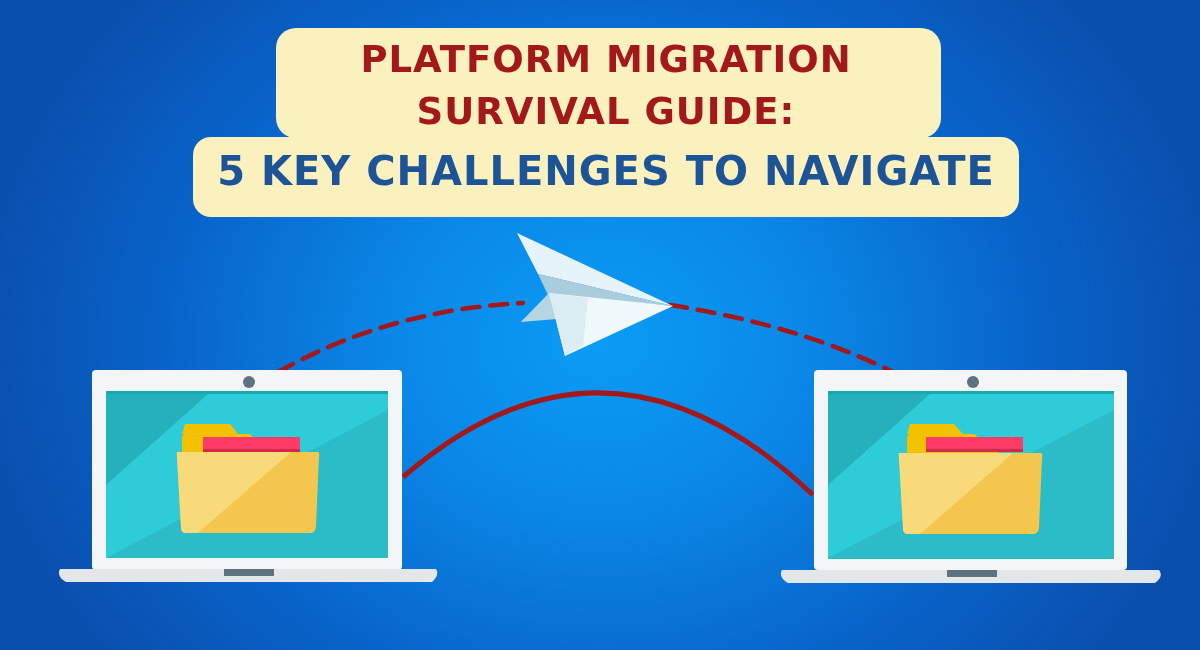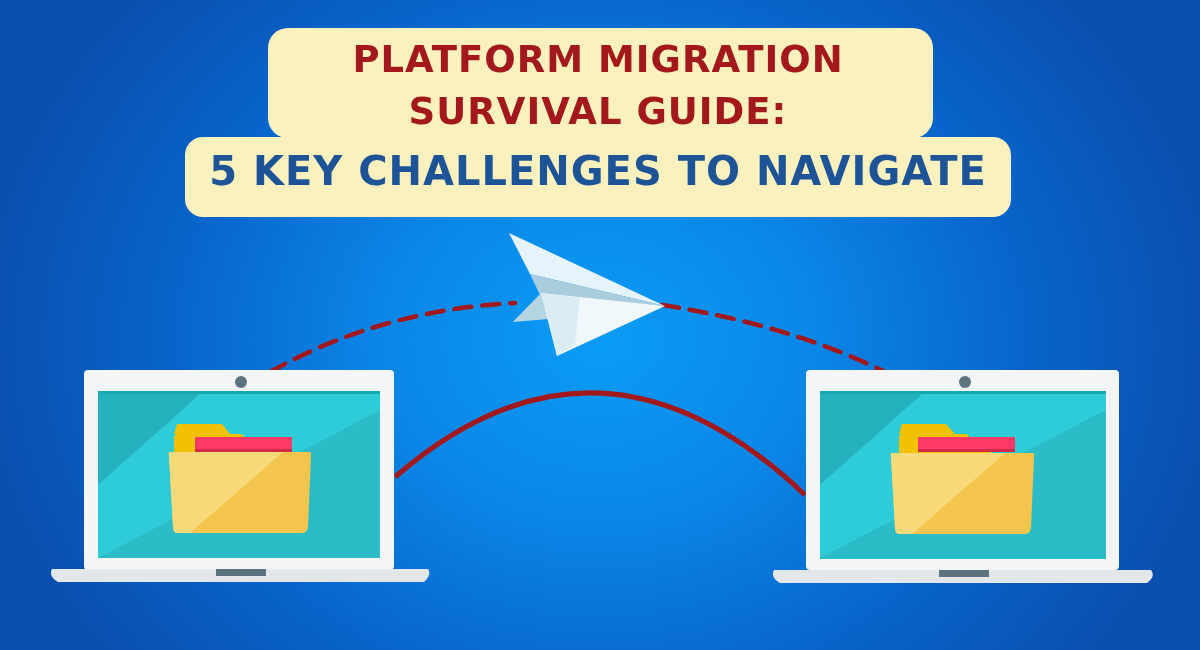--- a/index.html
+++ b/index.html
@@ -1,19 +1,19 @@
 <!DOCTYPE html>
 <html><head>
 <meta charset="utf-8">
 <style>
   html, body { margin:0; padding:0; }
   body { width:1200px; height:650px; overflow:hidden; position:relative;
     background: radial-gradient(ellipse 620px 520px at 600px 340px, #0a9cf5 0%, #0a86e6 35%, #0863c9 70%, #0a4fae 100%);
     font-family: "DejaVu Sans", sans-serif; }
-  .scene { position:absolute; left:0; top:0; width:988px; height:650px;padding-left:48px; }
+  .scene { position:absolute; left:8px; top:0; width:988px; height:650px;padding-left:48px; }
   .banner-svg { position:absolute; left:0; top:0; }
   .title-line { position:absolute; left:0; width:1200px; text-align:center;
     font-family:"DejaVu Sans", sans-serif; font-weight:bold; letter-spacing:1px; white-space:nowrap; }
   .l1 { top:38px; font-size:37px; color:#a3181a; left:-2px; }
   .l2 { top:90px; font-size:37px; color:#a3181a; left:-2px; }
   .l3 { top:148px; font-size:40px; color:#1c5497; left:-2px; }
 </style>
 </head>
 <body>
 

